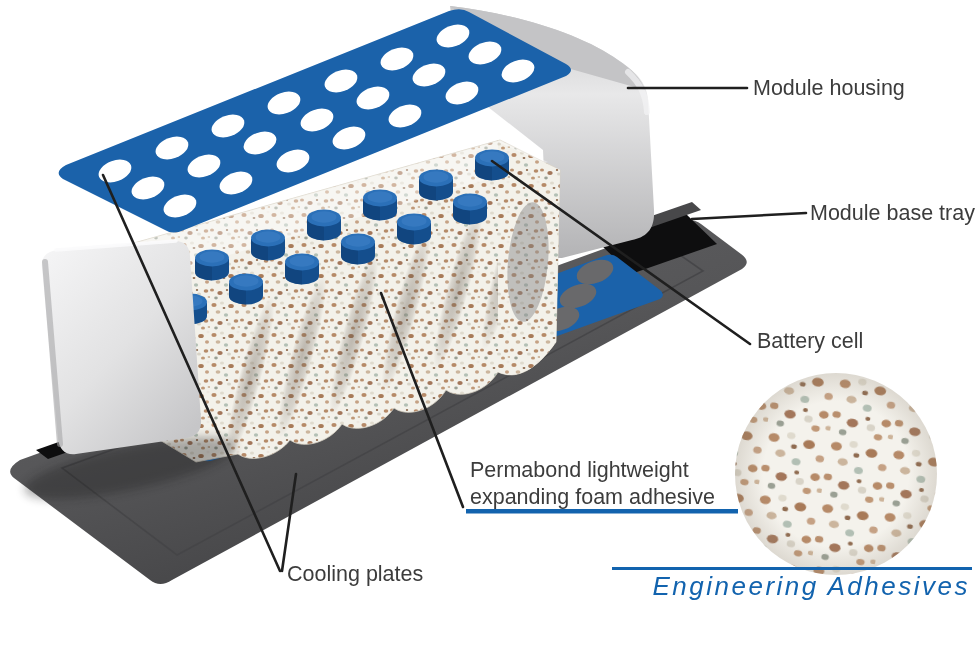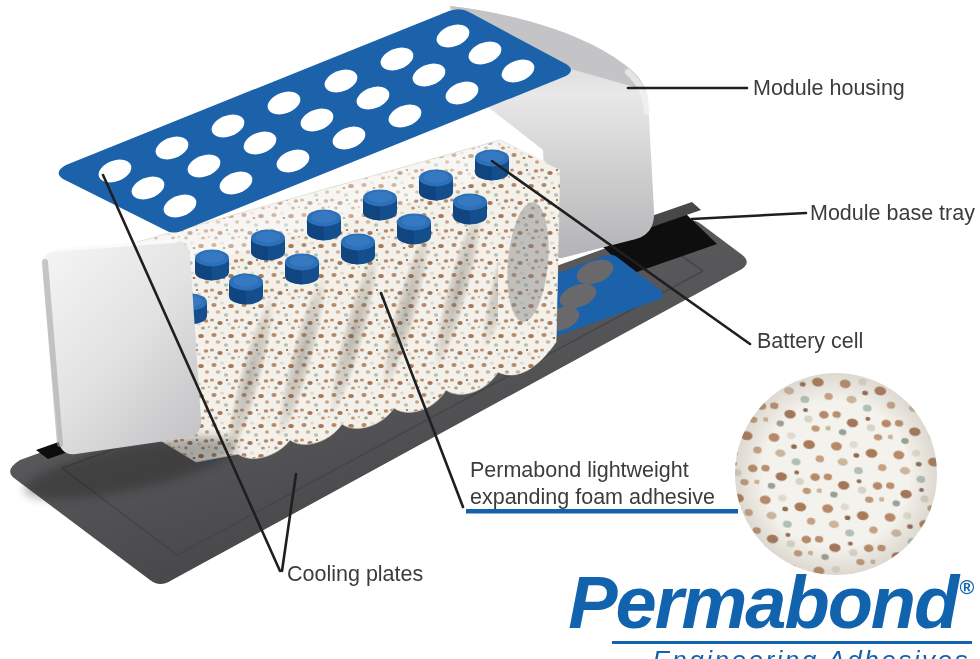--- a/index.html
+++ b/index.html
@@ -240,17 +240,16 @@
     <text x="287" y="581">Cooling plates</text>
   </g>
 
   <g>
     <circle cx="836" cy="474" r="101" fill="url(#foamBig)"></circle>
     <circle cx="836" cy="474" r="101" fill="url(#swatchShade)"></circle>
   </g>
 </svg>
 
 <div class="logo">
-  <div class="brand"><span>Permabond</span><span class="reg">®</span></div>
   <div class="rule"></div>
   <div class="tagline">Engineering Adhesives</div>
 </div>
 </div>
 
 </body></html>

